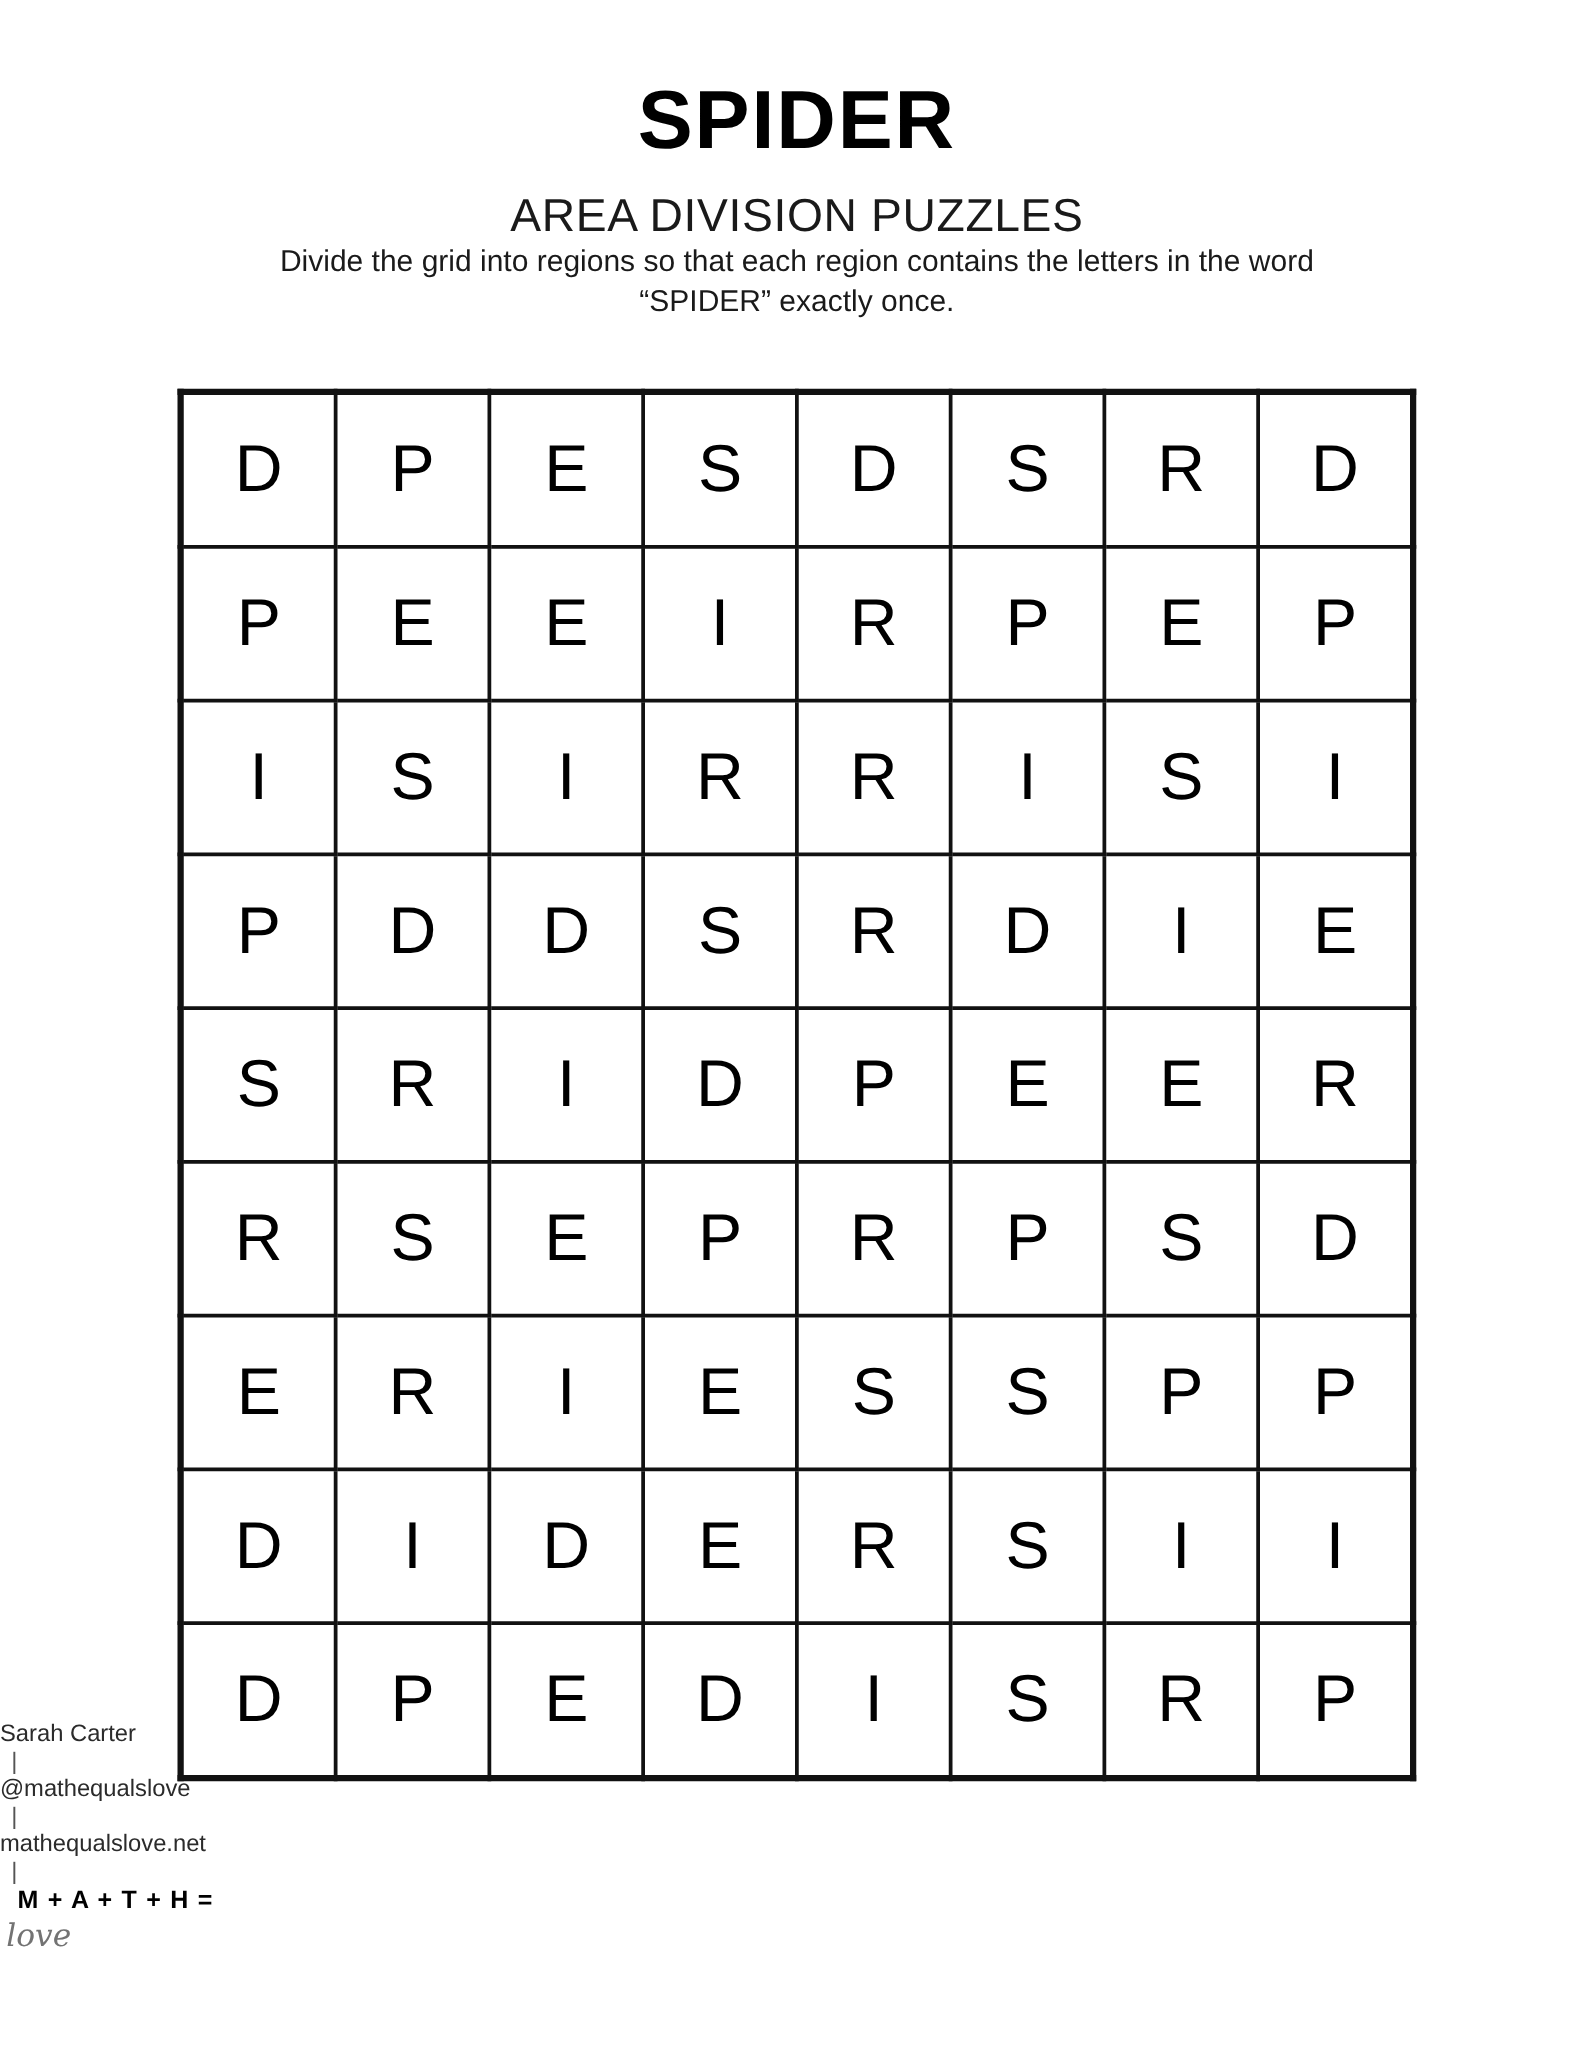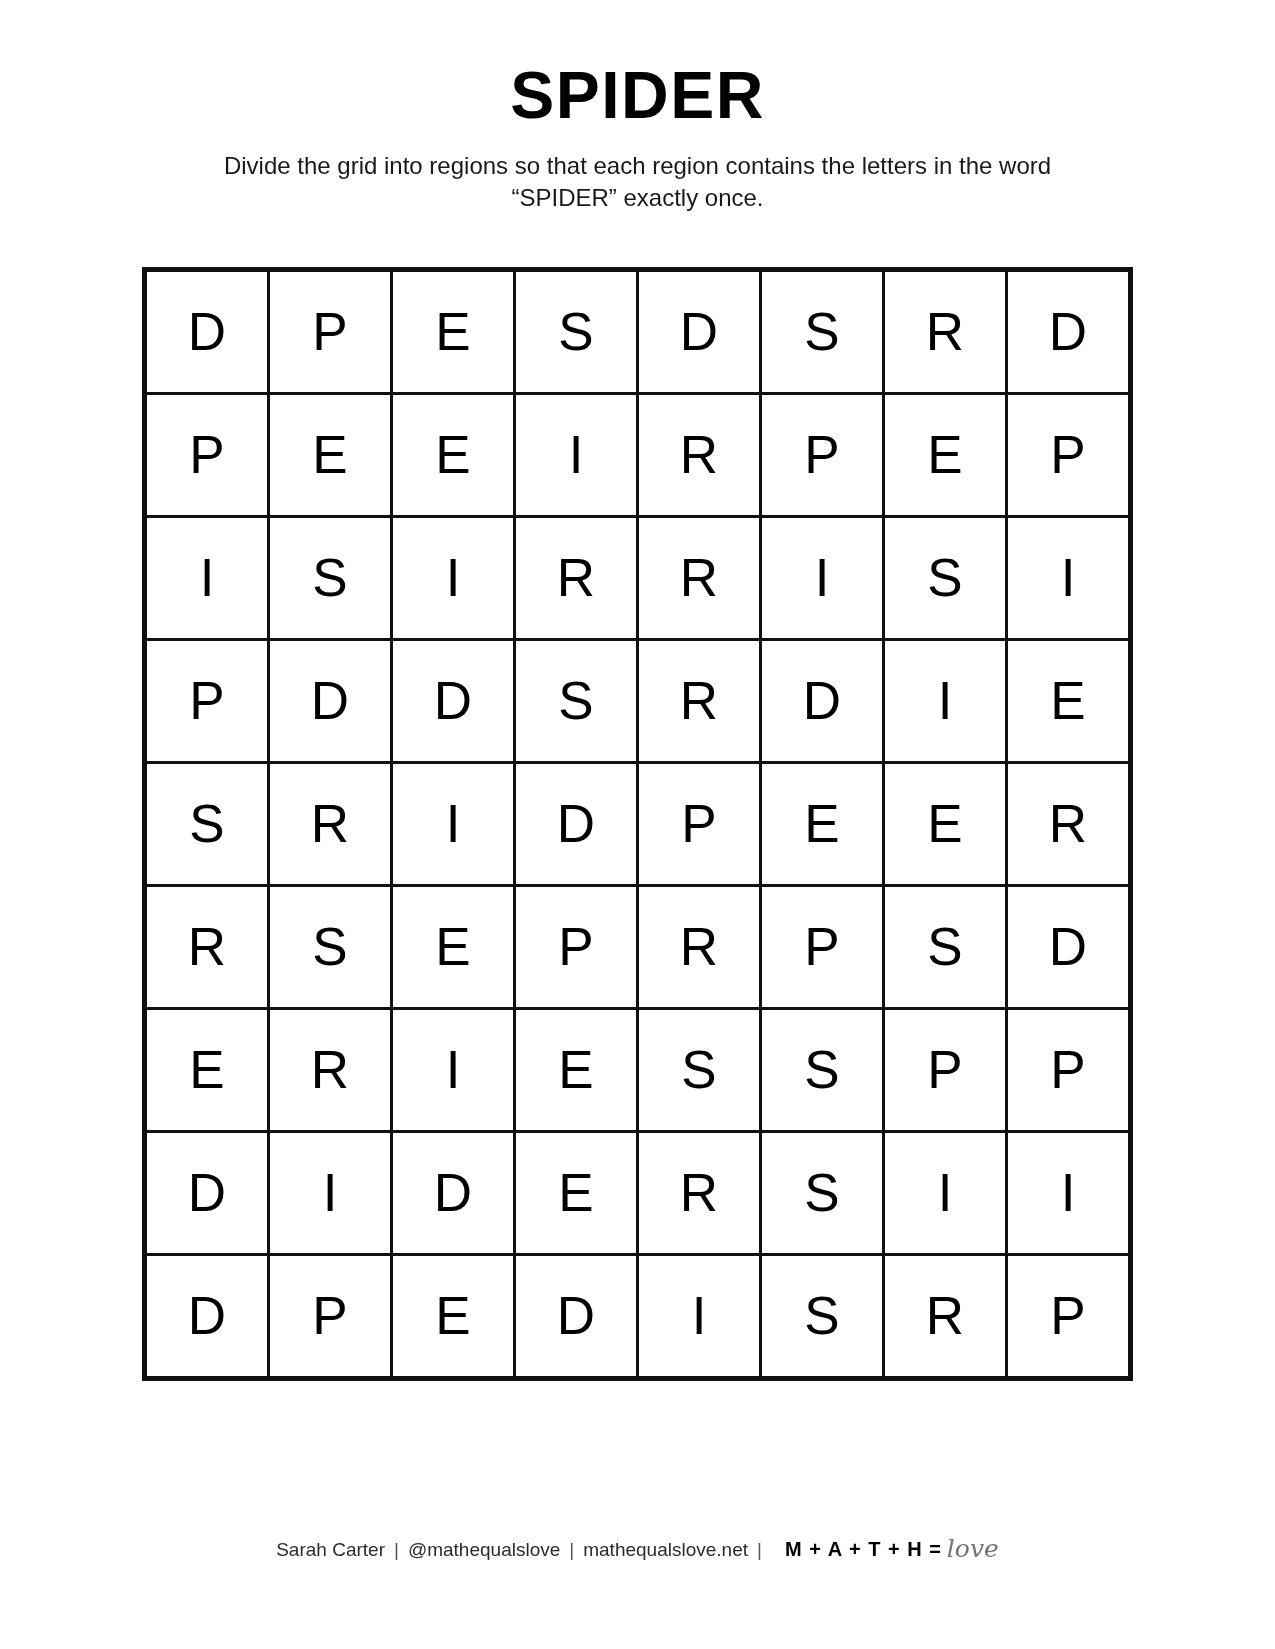--- a/index.html
+++ b/index.html
@@ -35,21 +35,20 @@
   }
   .subtitle {
     margin-top: 24px;
     font-size: 37px;
     font-weight: 400;
     letter-spacing: 0.5px;
     text-align: center;
     color: #1a1a1a;
   }
   .instructions {
-    margin-top: 22px;
     font-size: 24px;
     line-height: 1.35;
     text-align: center;
     color: #1a1a1a;
     max-width: 900px;
   }
   .grid-wrap {
     margin-top: 52px;
     display: flex;
     justify-content: center;
@@ -71,24 +70,25 @@
     color: #000;
     padding: 0;
   }
   .footer {
     position: absolute;
     left: 0;
     right: 0;
     bottom: 88px;
     display: flex;
     justify-content: center;
-    align-items: flex-end;
+    align-items: flex-start;
     gap: 0;
     font-size: 19px;
     color: #2b2b2b;
+    flex-direction: column;
   }
   .footer .sep {
     padding: 0 9px;
     color: #555;
   }
   .footer .brand {
     font-weight: 700;
     letter-spacing: 1px;
     font-size: 20px;
     color: #000;
@@ -103,20 +103,21 @@
     position: relative;
     top: 2px;
   }
 </style>
 </head>
 <body>
 
 <div class="page">
 
   <div class="title">SPIDER</div>
+  <div class="subtitle">AREA DIVISION PUZZLES</div>
   <div class="instructions">Divide the grid into regions so that each region contains the letters in the word “SPIDER” exactly once.</div>
 
   <div class="grid-wrap">
     <table class="puzzle-grid">
       <tbody>
         <tr>
           <td>D</td>
           <td>P</td>
           <td>E</td>
           <td>S</td>

